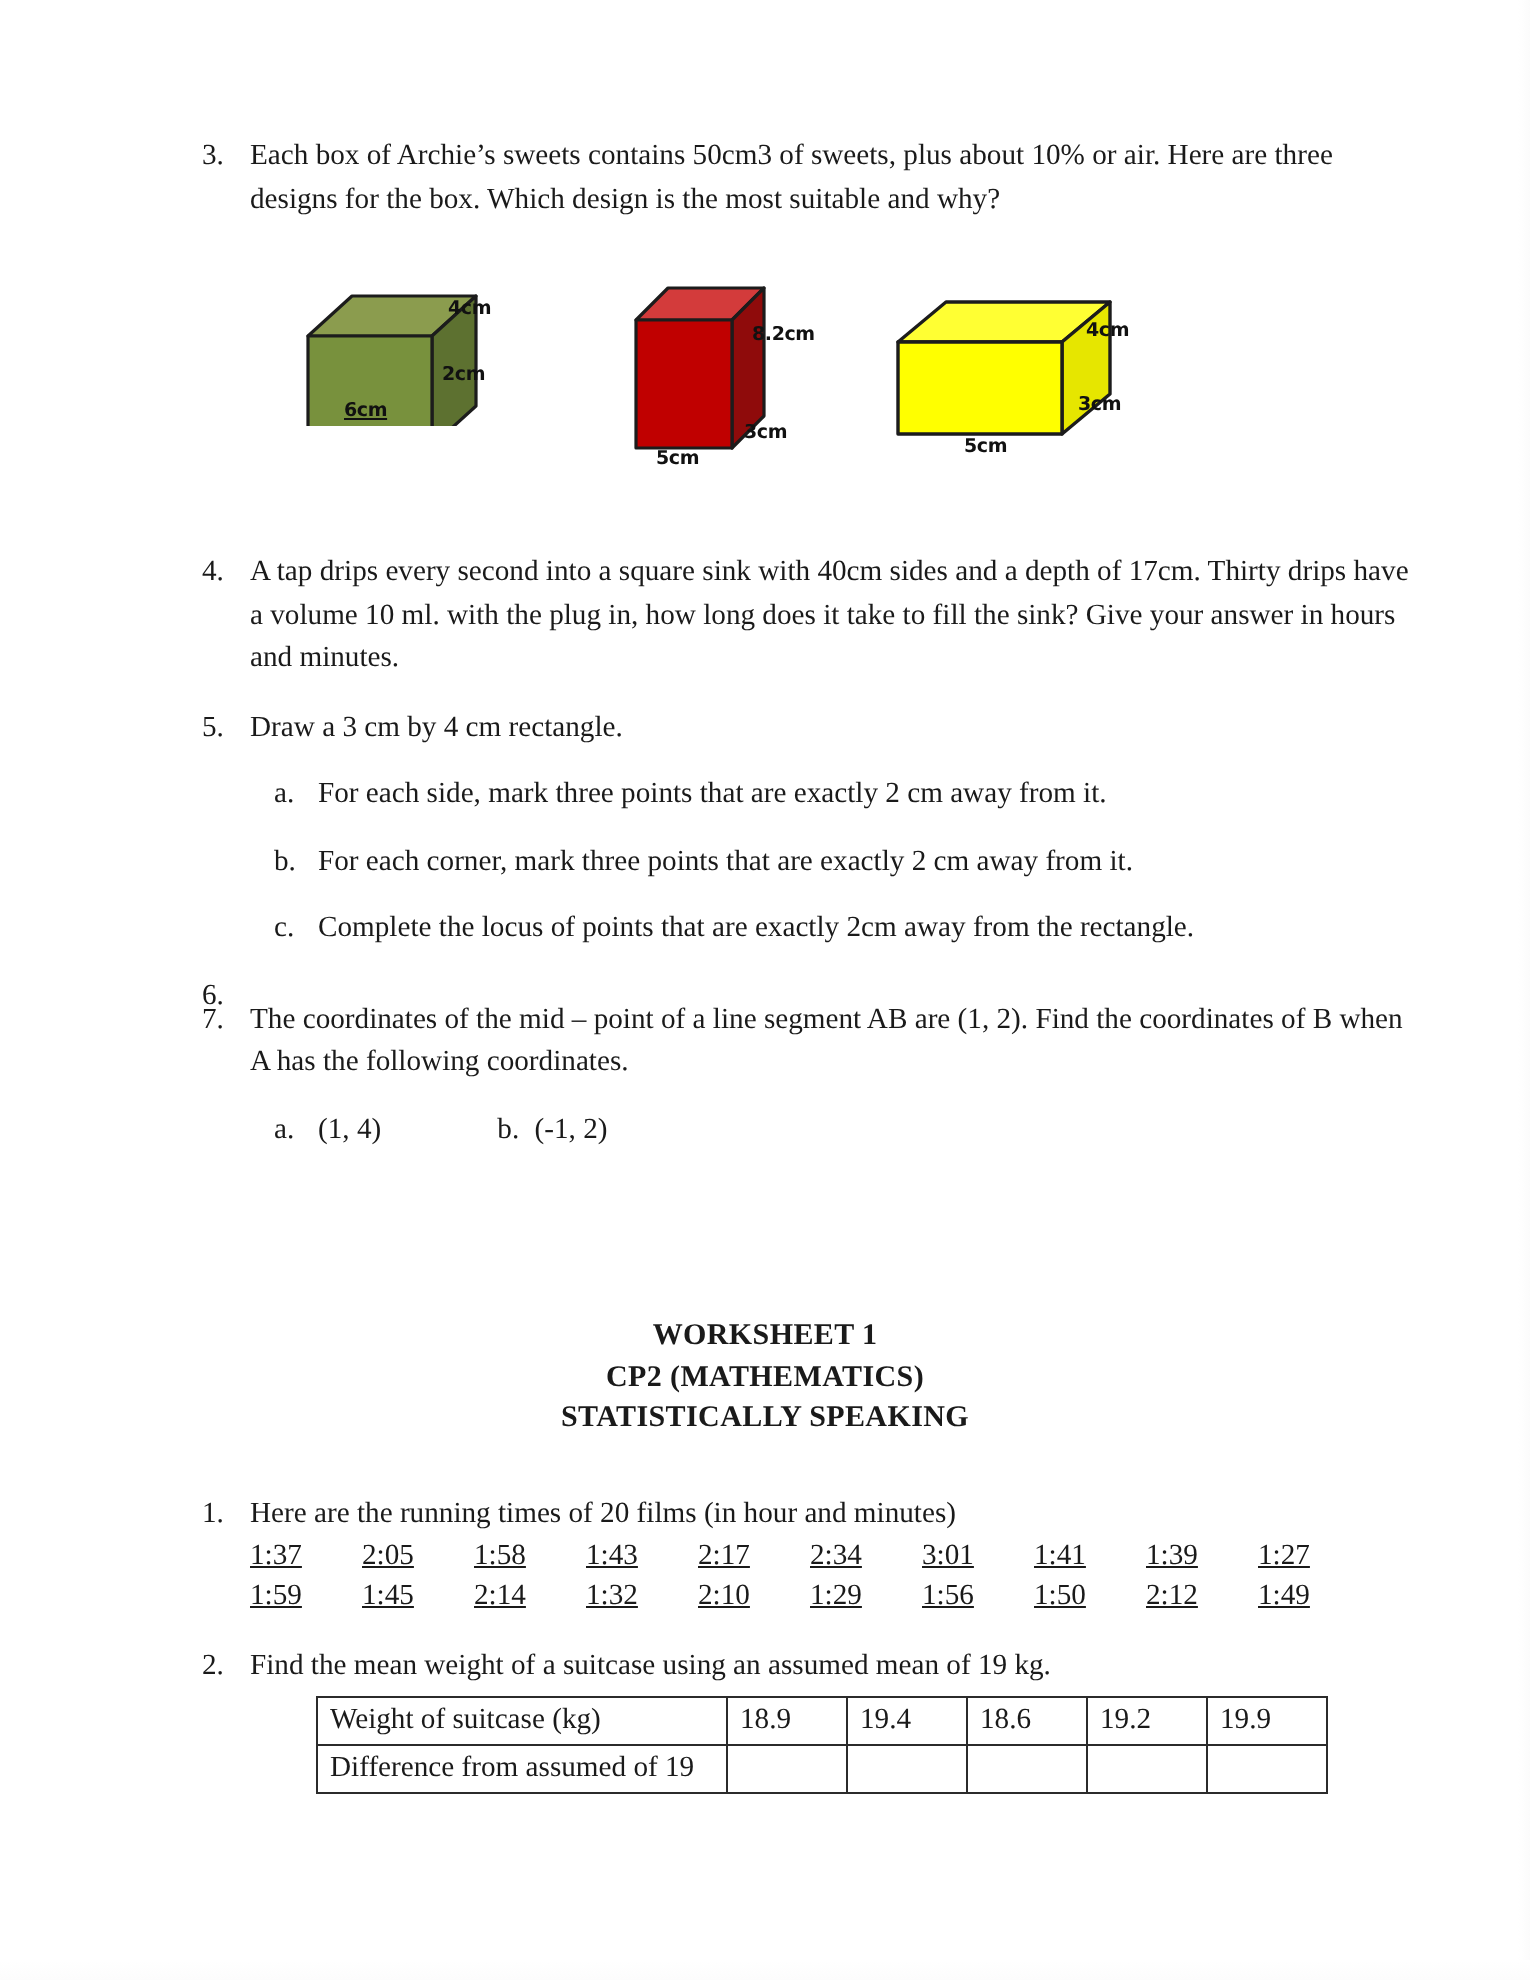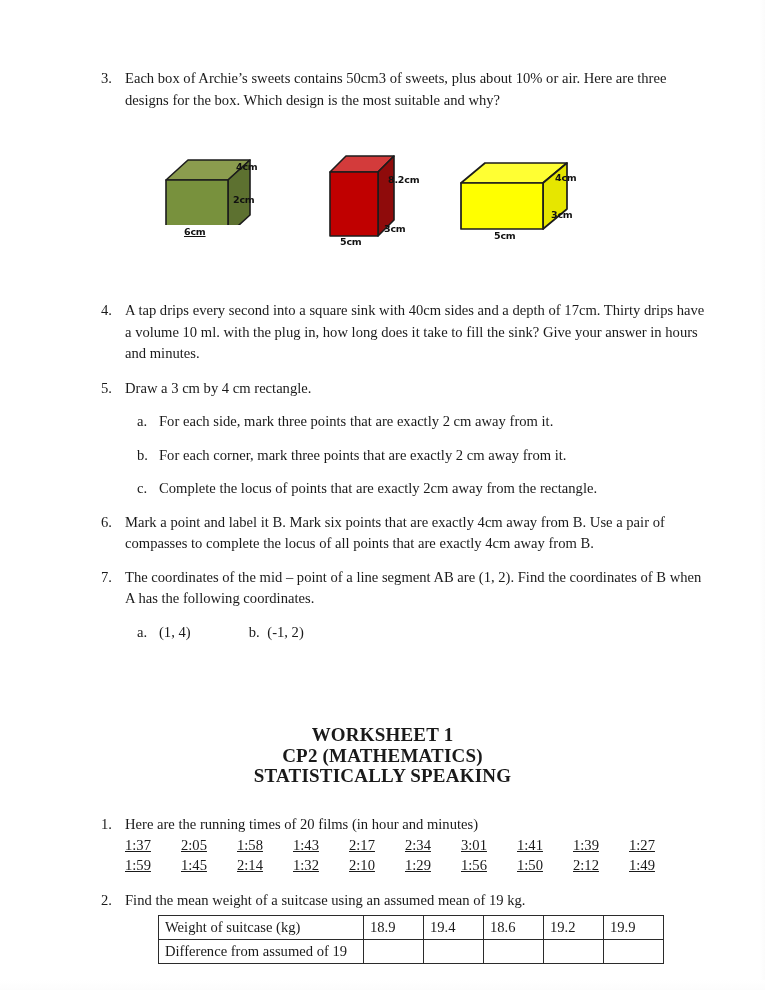--- a/index.html
+++ b/index.html
@@ -73,39 +73,39 @@
     left: 137px;
     top: 0;
     font-size: 14.6px;
     line-height: 21.5px;
   }
 
   
   .figure-row {
     position: relative;
     height: 112px;
-    margin: 16px;
+    margin: 4px;
   }
   .box-wrap { position: absolute; }
   .dim-label {
     position: absolute;
     font-family: "DejaVu Sans", "Liberation Sans", sans-serif;
     font-size: 9.5px;
     font-weight: 700;
     color: #111;
     letter-spacing: -0.2px;
     white-space: nowrap;
   }
   .box-svg { display: block; }
 
   
   .wsheading {
     text-align: center;
     font-weight: bold;
-    font-size: 19px;
+    font-size: 15px;
     line-height: 20.5px;
     letter-spacing: 0.2px;
   }
 
   
   .times-block {
     padding-left: 125px;
     font-size: 14.6px;
     line-height: 20px;
     text-decoration: underline;
@@ -161,21 +161,21 @@
         <svg class="box-svg" width="96" height="85" viewBox="0 0 96 85">
 
           <polygon points="4,40 26,20 88,20 66,40" fill="#8b9c4e" stroke="#1c1c1c" stroke-width="1.6" stroke-linejoin="round"></polygon>
 
           <polygon points="66,40 88,20 88,75 66,95" fill="#5d7130" stroke="#1c1c1c" stroke-width="1.6" stroke-linejoin="round"></polygon>
 
           <rect x="4" y="40" width="62" height="55" fill="#78913d" stroke="#1c1c1c" stroke-width="1.6" stroke-linejoin="round"></rect>
         </svg>
         <span class="dim-label" style="left:74px; top:21px;">4cm</span>
         <span class="dim-label" style="left:71px; top:54px;">2cm</span>
-        <span class="dim-label" style="left:22px; top:86px;text-decoration:underline;">6cm</span>
+        <span class="dim-label" style="left:22px; top:72px;text-decoration:underline;">6cm</span>
       </div>
 
       <div class="box-wrap" style="left:306px; top:1px;text-align:center;">
         <svg class="box-svg" width="90" height="100" viewBox="0 0 90 100">
           <polygon points="8,32 24,16 72,16 56,32" fill="#d33b3b" stroke="#1c1c1c" stroke-width="1.6" stroke-linejoin="round"></polygon>
           <polygon points="56,32 72,16 72,80 56,96" fill="#8f0b0b" stroke="#1c1c1c" stroke-width="1.6" stroke-linejoin="round"></polygon>
           <rect x="8" y="32" width="48" height="64" fill="#c00000" stroke="#1c1c1c" stroke-width="1.6" stroke-linejoin="round"></rect>
         </svg>
         <span class="dim-label" style="left:66px; top:34px;">8.2cm</span>
         <span class="dim-label" style="left:62px; top:83px;">3cm</span>
@@ -221,21 +221,20 @@
 
     <div style="height:12px"></div>
     <div class="sub">
       <span class="sub-letter">c.</span>
       <span>Complete the locus of points that are exactly 2cm away from the rectangle.</span>
     </div>
 
     <div style="height:12px"></div>
     <div class="q">
       <span class="q-num">6.</span>
-      <span>Mark a point and label it B. Mark six points that are exactly 4cm away from B. Use a pair of compasses to complete the locus of all points that are exactly 4cm away from B.</span>
     </div>
 
     <div style="height:12px"></div>
     <div class="q">
       <span class="q-num">7.</span>
       <span>The coordinates of the mid – point of a line segment AB are (1, 2). Find the coordinates of B when A has the following coordinates.</span>
     </div>
 
     <div style="height:12px"></div>
     <div class="sub">

